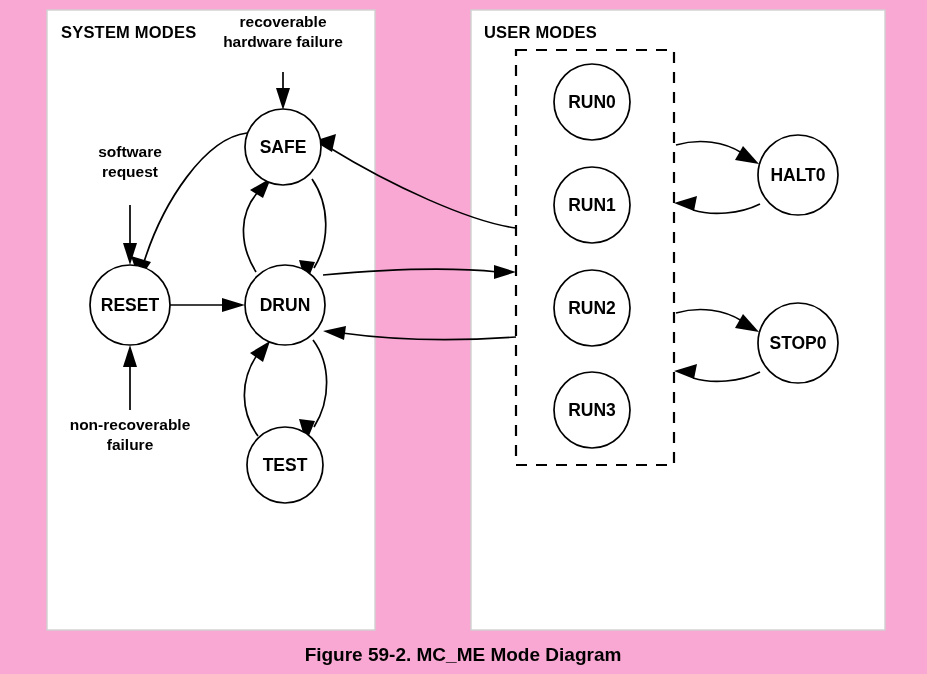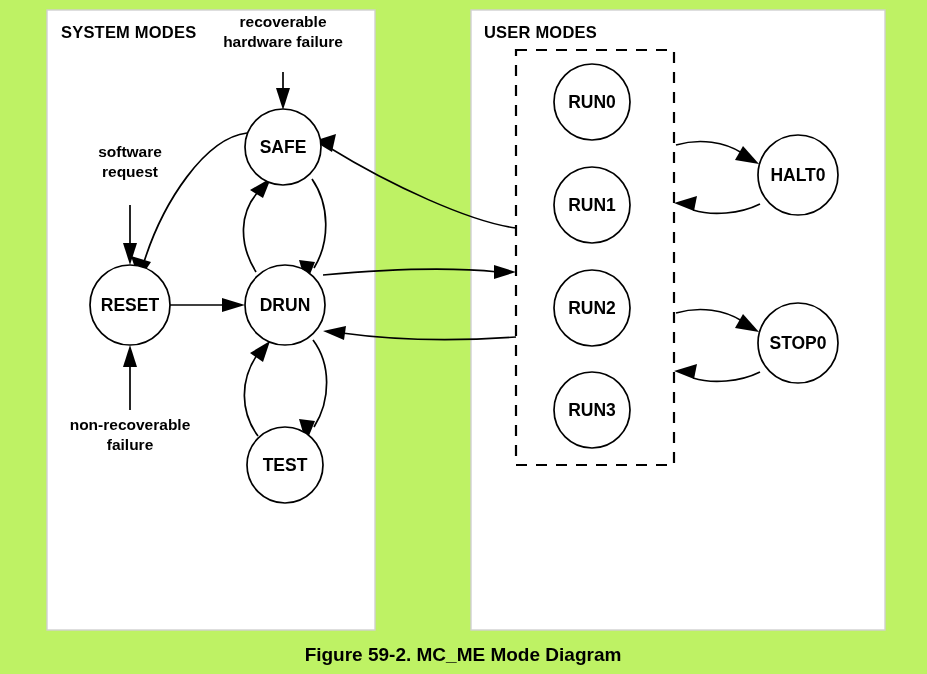--- a/index.html
+++ b/index.html
@@ -8,21 +8,21 @@
     padding: 0;
     background: #ffffff;
   }
   body {
     font-family: "Liberation Sans", sans-serif;
   }
   #page {
     position: relative;
     width: 927px;
     height: 674px;
-    background: #bef264;
+    background: #f9a8d4;
     overflow: hidden;
   }
   #diagram-svg {
     position: absolute;
     left: 0;
     top: 0;
     width: 927px;
     height: 674px;
   }
   .panel-rect {

